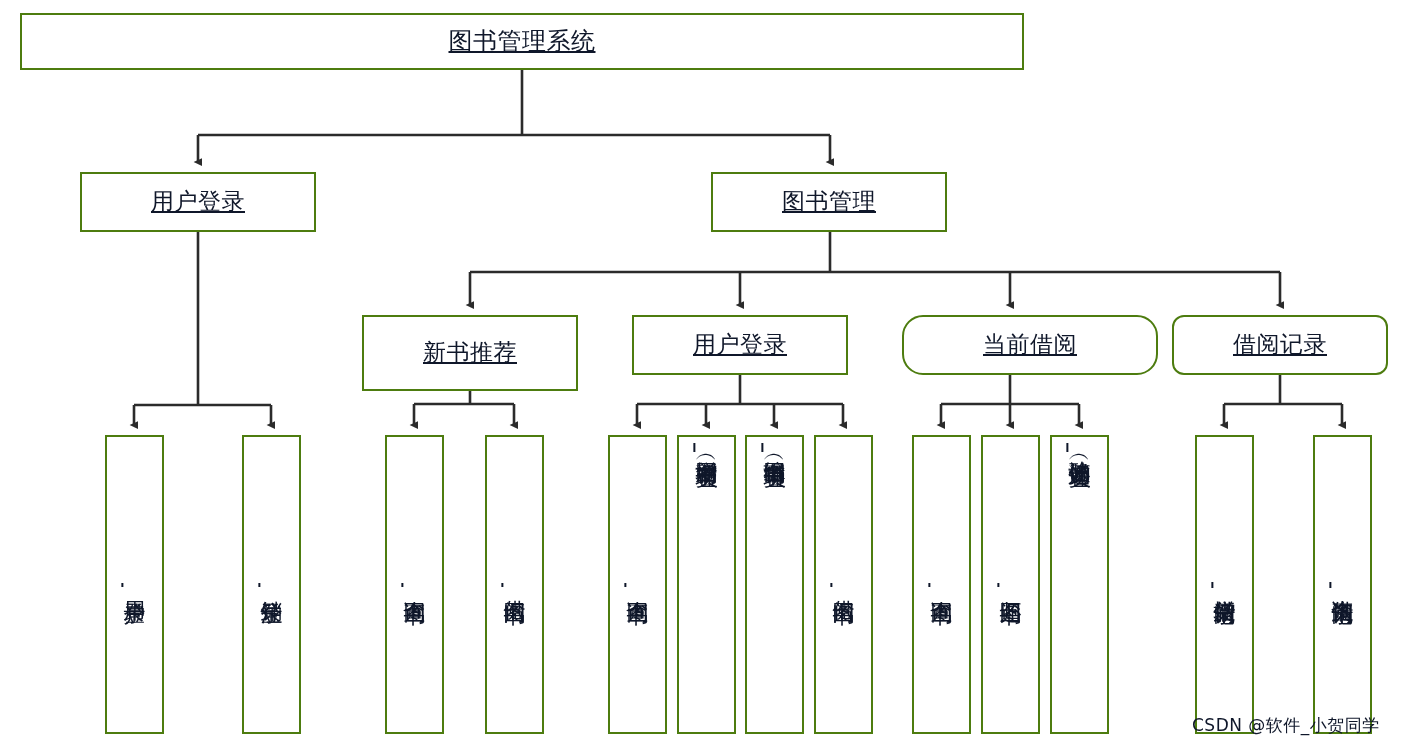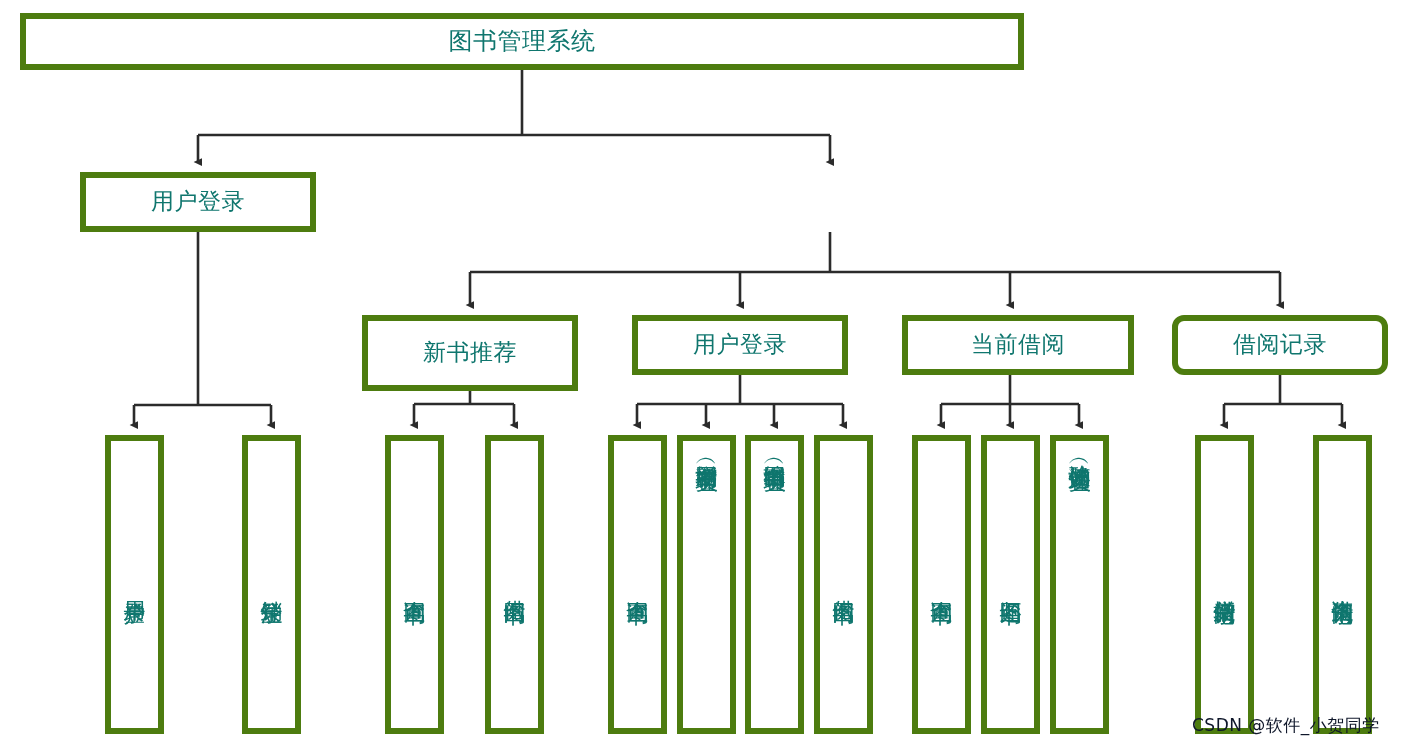--- a/index.html
+++ b/index.html
@@ -23,25 +23,26 @@
     left: 0;
     top: 0;
     width: 1405px;
     height: 747px;
     pointer-events: none;
   }
   .node {
     position: absolute;
     box-sizing: border-box;
     background: #ffffff;
-    border: 6px solid #4d7c0f;
+    border: 2px solid #4d7c0f;
     display: flex;
     align-items: center;
     justify-content: center;
-    color: #0f766e;
+    color: #0f172a;
+    text-decoration: underline;
   }
   .node-label {
     display: block;
     text-align: center;
     line-height: 1.18;
     white-space: nowrap;
   }
   
   .node.horiz .node-label {
     font-size: 23px;
@@ -136,28 +137,31 @@
     </g>
   </svg>
 
   <div class="node horiz root" style="left:20px; top:13px; width:1004px; height:57px;">
     <span class="node-label">图书管理系统</span>
   </div>
 
   <div class="node horiz" style="left:80px; top:172px; width:236px; height:60px;">
     <span class="node-label">用户登录</span>
   </div>
+  <div class="node horiz" style="left:711px; top:172px; width:236px; height:60px;">
+    <span class="node-label">图书管理</span>
+  </div>
 
   <div class="node horiz" style="left:362px; top:315px; width:216px; height:76px;">
     <span class="node-label">新书推荐</span>
   </div>
   <div class="node horiz" style="left:632px; top:315px; width:216px; height:60px;">
     <span class="node-label">用户登录</span>
   </div>
-  <div class="node horiz" style="left:902px; top:315px; width:232px; height:60px;">
+  <div class="node horiz" style="left:902px; top:315px; width:256px; height:60px;border-radius:21px;">
     <span class="node-label">当前借阅</span>
   </div>
   <div class="node horiz" style="left:1172px; top:315px; width:216px; height:60px;border-radius:12px;">
     <span class="node-label">借阅记录</span>
   </div>
 
   <div class="node vert short" style="left:105px; top:435px; width:59px; height:299px;">
     <span class="node-label">用户登录</span>
   </div>
   <div class="node vert short" style="left:242px; top:435px; width:59px; height:299px;">

